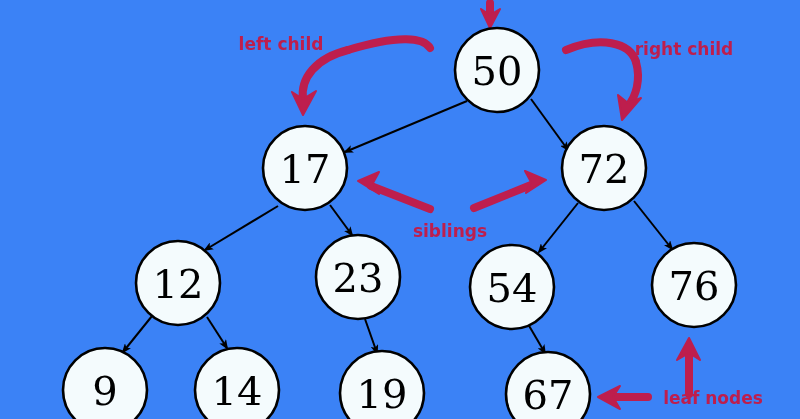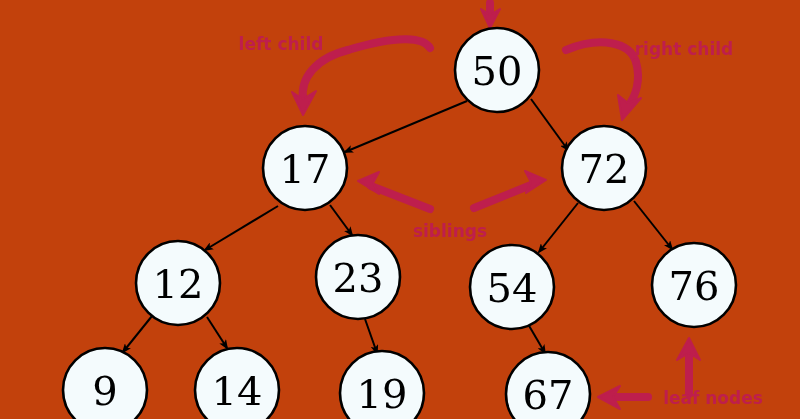--- a/index.html
+++ b/index.html
@@ -10,21 +10,21 @@
   body {
     width: 800px;
     height: 419px;
     overflow: hidden;
     font-family: "Liberation Sans", sans-serif;
   }
   #diagram-root {
     position: relative;
     width: 800px;
     height: 419px;
-    background: #c2410c;
+    background: #3b82f6;
   }
   #tree-svg {
     position: absolute;
     top: 0;
     left: 0;
     width: 800px;
     height: 419px;
     display: block;
   }
   .node-label {

